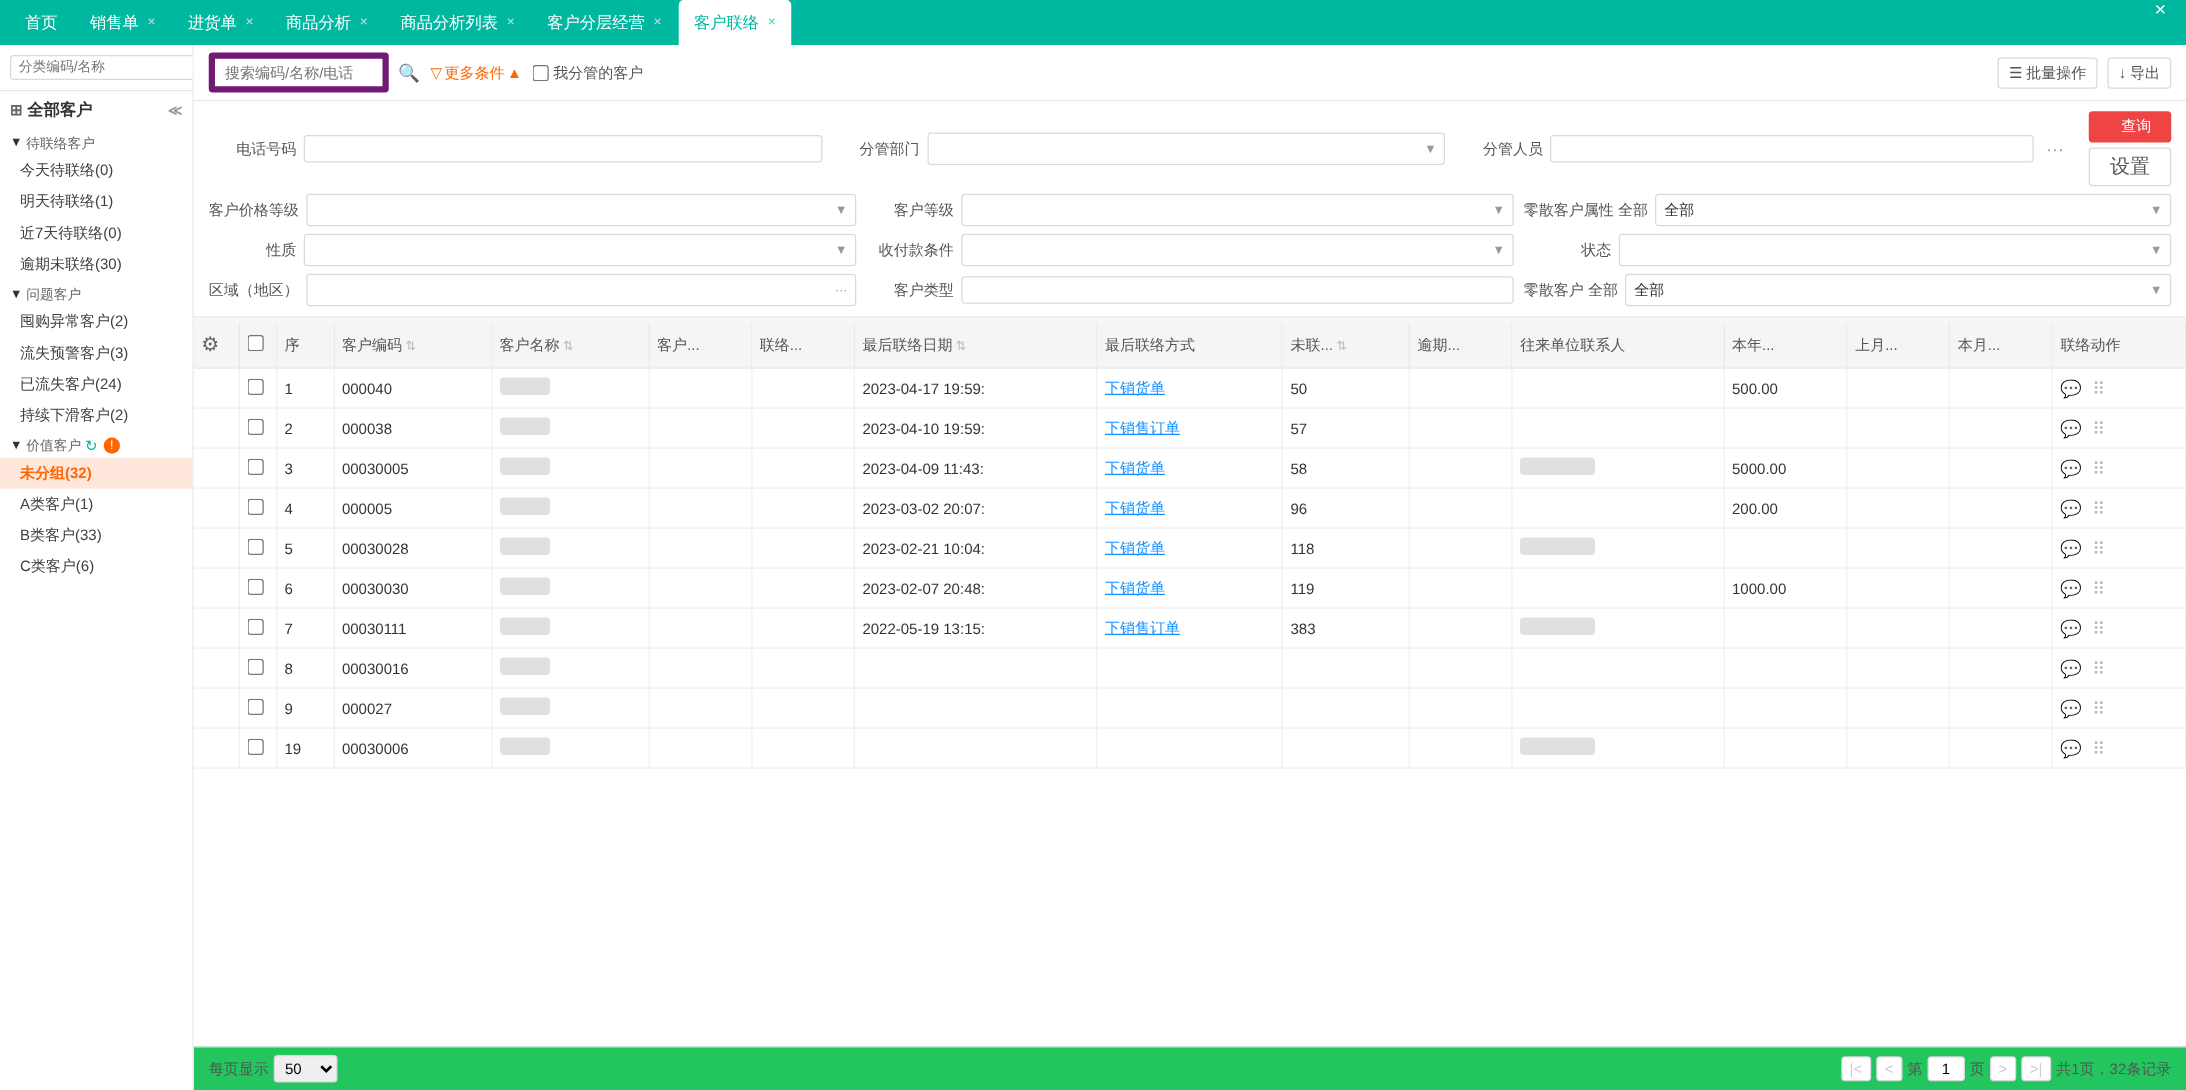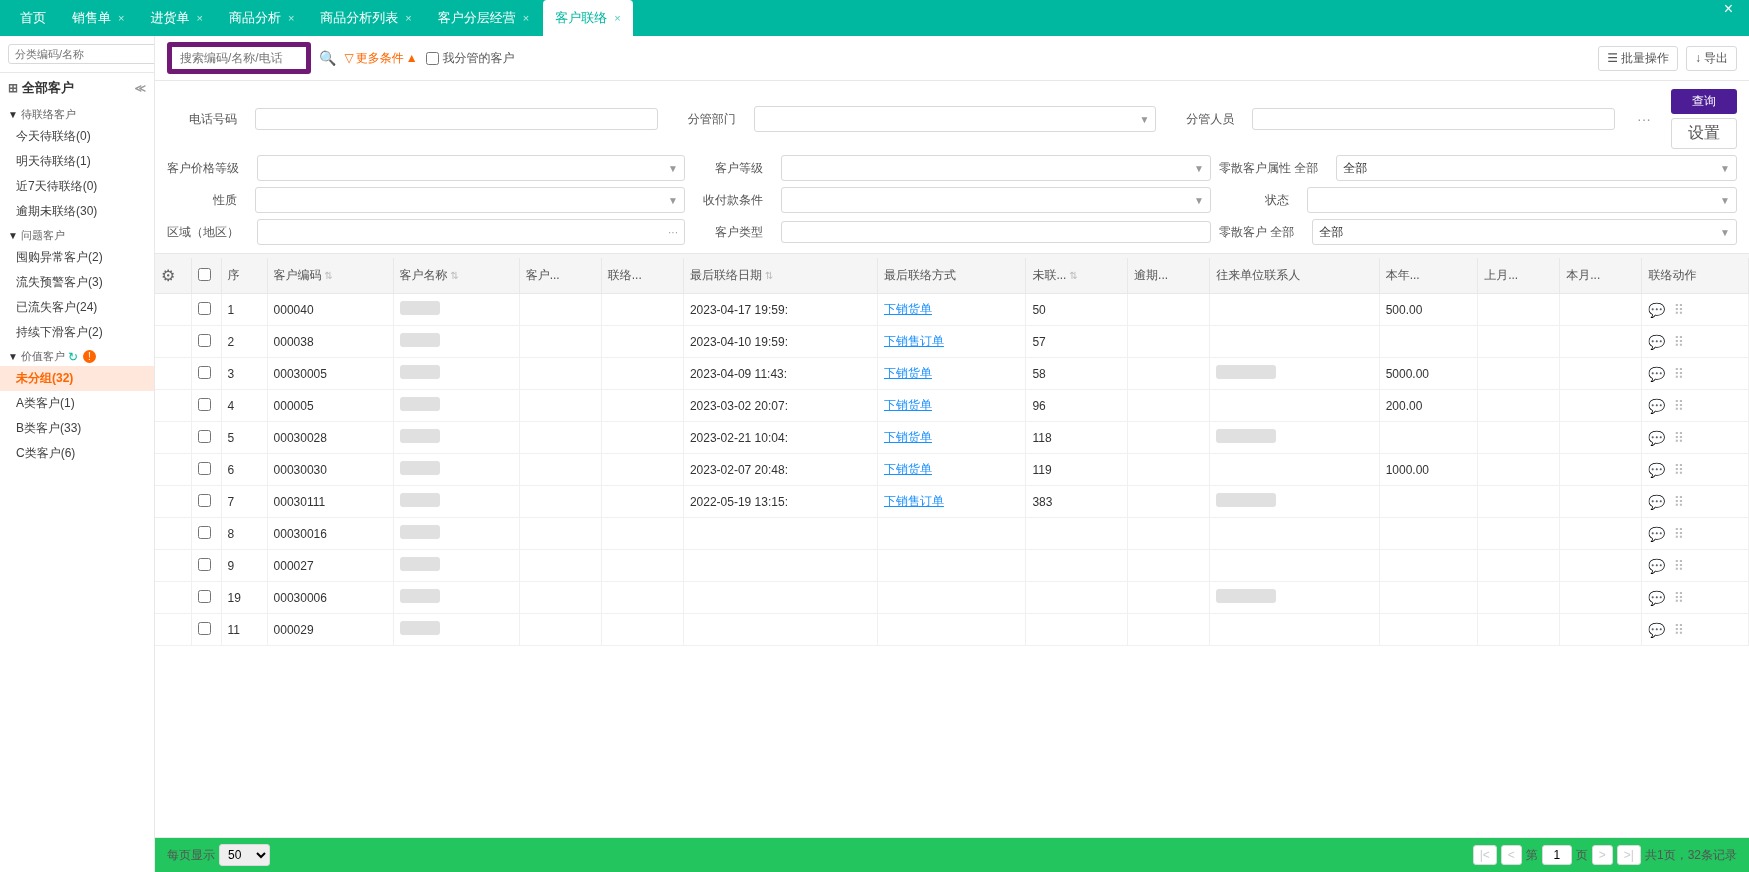--- a/index.html
+++ b/index.html
@@ -143,21 +143,21 @@
     .adv-filter-row {
       display: flex;
       align-items: center;
       gap: 8px;
       margin-bottom: 6px;
     }
     .adv-filter-row:last-child { margin-bottom: 0; }
     .adv-filter-field {
       display: flex;
       align-items: center;
-      gap: 18px;
+      gap: 6px;
       flex: 1;
     }
     .adv-filter-label {
       font-size: 12px;
       color: #555;
       white-space: nowrap;
       min-width: 70px;
       text-align: right;
     }
     .adv-filter-input {
@@ -184,28 +184,29 @@
       min-height: 26px;
     }
     .adv-filter-select .chevron { color: #999; font-size: 10px; }
     .adv-filter-actions {
       display: flex;
       flex-direction: column;
       gap: 4px;
       margin-left: 8px;
     }
     .btn-query {
-      background: #4c1d95;
+      background: #ef4444;
       color: #fff;
       border: none;
       border-radius: 3px;
       padding: 4px 16px;
       font-size: 12px;
       cursor: pointer;
       white-space: nowrap;
+      text-align: right;
     }
     .btn-reset {
       background: #fff;
       color: #555;
       border: 1px solid #d9d9d9;
       border-radius: 3px;
       padding: 4px 16px;
       font-size: 16px;
       cursor: pointer;
       white-space: nowrap;
@@ -808,43 +809,20 @@
     <td></td>
     <td></td>
     <td></td>
     <td>
       <div class="action-icons">
         <span class="action-icon">💬</span>
         <span class="action-icon">⠿</span>
       </div>
     </td>
   </tr>
-            <tr>
-    <td></td>
-    <td><input type="checkbox" style=""></td>
-    <td>11</td>
-    <td>000029</td>
-    <td><span class="blurred sm"></span></td>
-    <td></td>
-    <td></td>
-    <td></td>
-    <td class=""></td>
-    <td></td>
-    <td></td>
-    <td></td>
-    <td></td>
-    <td></td>
-    <td></td>
-    <td>
-      <div class="action-icons">
-        <span class="action-icon">💬</span>
-        <span class="action-icon">⠿</span>
-      </div>
-    </td>
-  </tr>
           </tbody>
       </table>
     </div>
 
     <div class="table-footer">
       <div class="footer-page-size">
         <span>每页显示</span>
         <select>
           <option>50</option>
           <option>20</option>

